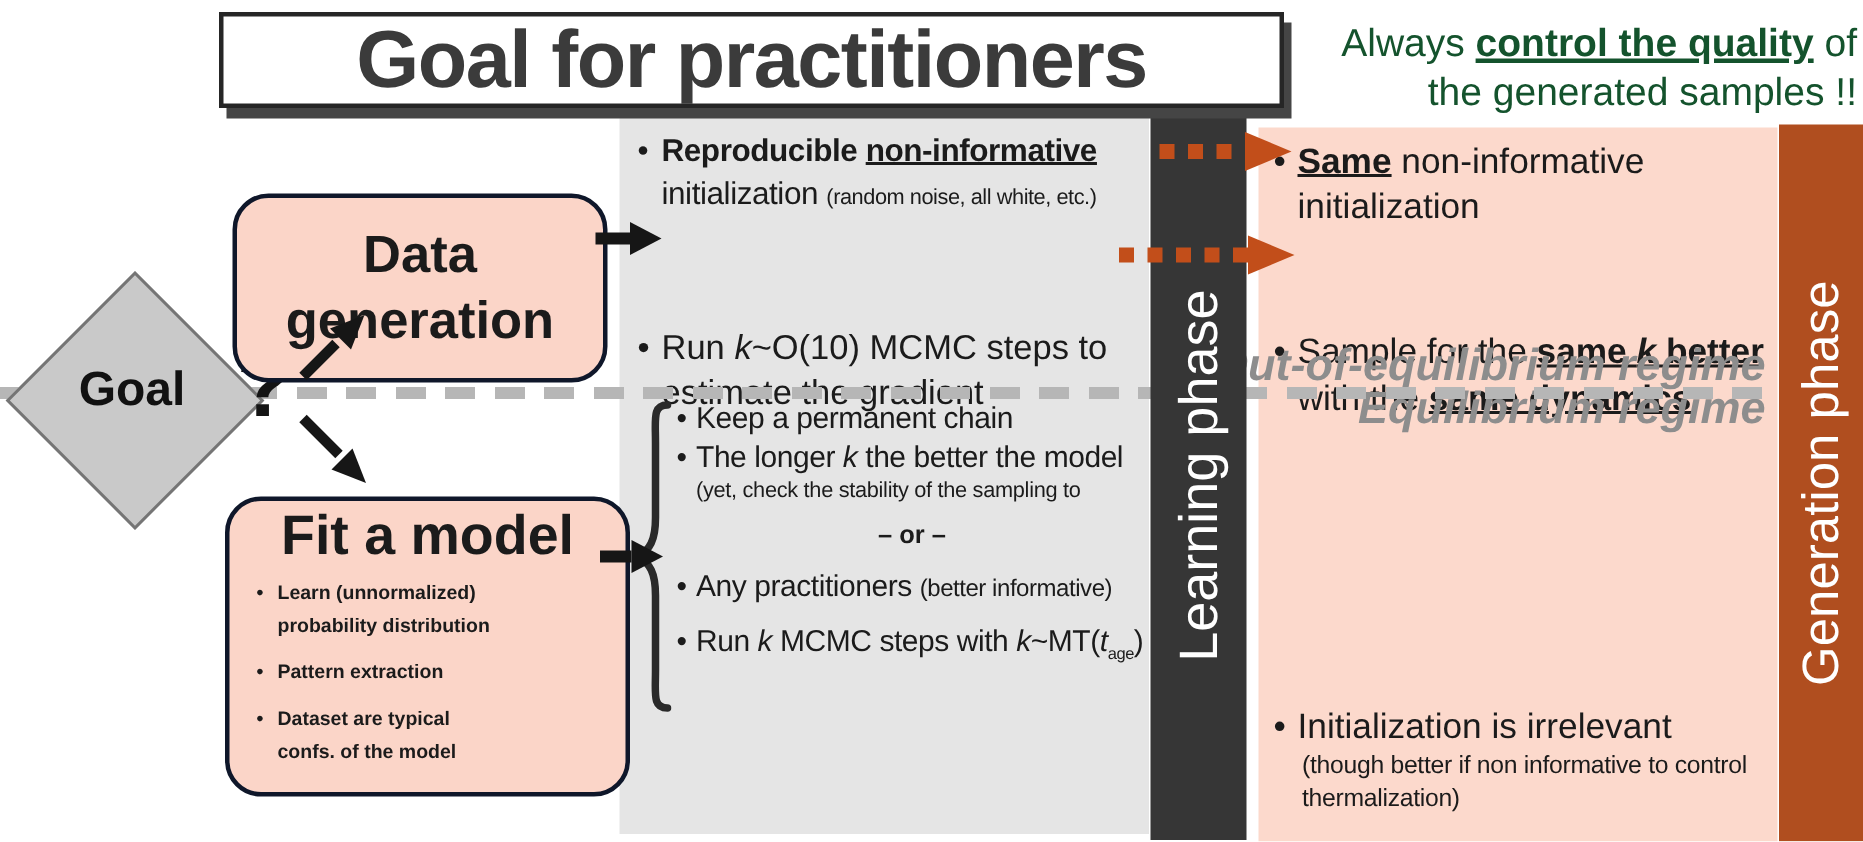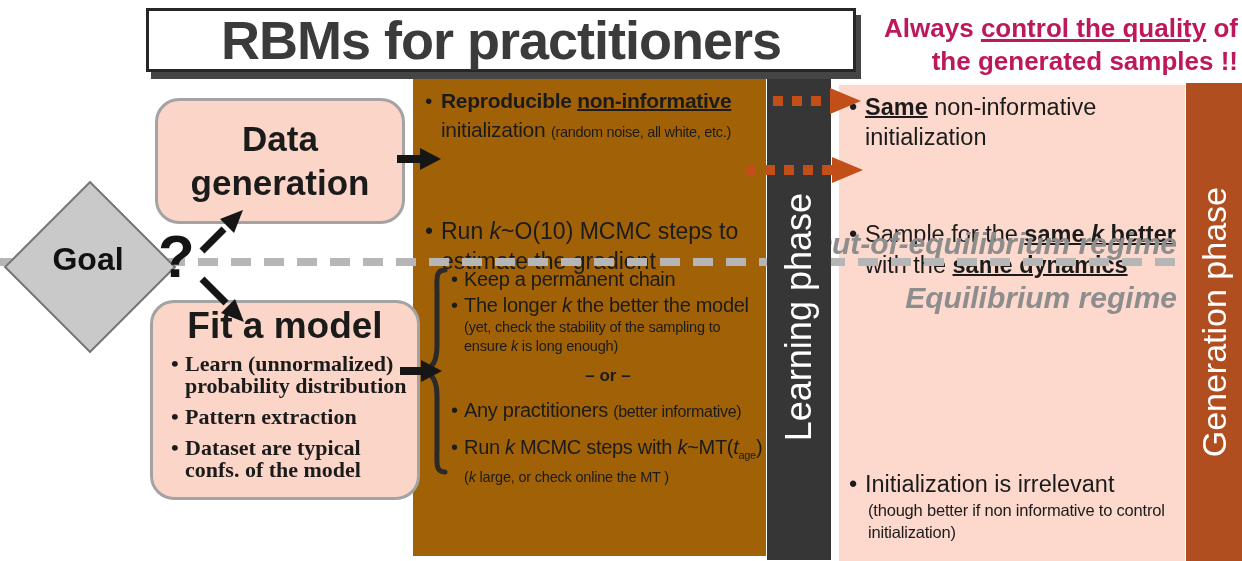--- a/index.html
+++ b/index.html
@@ -8,43 +8,43 @@
   .abs { position:absolute; }
 
   
   .title-box { left:146px; top:8px; width:704px; height:58px; background:#fff;
                border:3px solid #262626; box-shadow:5px 7px 0 #454545; z-index:5;
                display:flex; align-items:center; justify-content:center; }
   .title-box .t { font-size:54px; font-weight:bold; color:#3b3b3b; letter-spacing:-1px; white-space:nowrap; }
 
   
   .quality-note { right:4px; top:12px; width:378px; text-align:right; font-size:26px;
-                  line-height:33px; color:#be185d; z-index:5;font-weight:bold; }
+                  line-height:33px; color:#14532d; z-index:5; }
   .quality-note b u { text-decoration-thickness:2.5px; }
 
   
   .diamond { left:29px; top:206px; width:118px; height:118px; background:#c9c9c9;
              border:2px solid #757575; transform:rotate(45deg); z-index:4; }
   .goal-label { left:18px; top:241px; width:140px; text-align:center; font-size:32px;
                 font-weight:bold; z-index:5; color:#111; }
   .question-mark { left:158px; top:222px; font-size:60px; font-weight:bold; color:#141414; z-index:5; }
 
   
-  .pink-box { background:#fbd5c8; border:3px solid #a3a3a3; border-radius:24px; z-index:5; }
+  .pink-box { background:#fbd5c8; border:3px solid #0f172a; border-radius:24px; z-index:5;margin-top:31px; }
   .box-datagen { left:155px; top:98px; width:244px; height:120px; display:flex; flex-direction:column;
                  align-items:center; justify-content:center; font-size:35px; font-weight:bold; line-height:44px; }
   .box-fitmodel { left:150px; top:300px; width:264px; height:194px; }
   .box-fitmodel .bt { text-align:center; font-size:37px; font-weight:bold; margin-top:2px; }
   .fm-bullets { margin:6px 10px 0 16px; }
-  .fm-bullet { position:relative; padding-left:16px; font-size:22px; font-weight:bold;
-               line-height:22px; margin-bottom:9px;font-family:Liberation Serif, serif; }
+  .fm-bullet { position:relative; padding-left:16px; font-size:13px; font-weight:bold;
+               line-height:22px; margin-bottom:9px; }
   .fm-bullet::before { content:"•"; position:absolute; left:2px; }
 
   
-  .learning-panel { left:413px; top:75px; width:353px; height:481px; background:#a16207; z-index:1; }
+  .learning-panel { left:413px; top:75px; width:353px; height:481px; background:#e5e5e5; z-index:1; }
   .learning-bar { left:767px; top:75px; width:64px; height:485px; background:#363636; z-index:3;
                   display:flex; align-items:center; justify-content:center; }
   .generation-panel { left:839px; top:85px; width:346px; height:507px; background:#fcd9cc; z-index:1; }
   .generation-bar { left:1186px; top:83px; width:56px; height:478px; background:#b04e1f; z-index:3;
                     display:flex; align-items:center; justify-content:center; }
   .vlabel { writing-mode:vertical-rl; transform:rotate(180deg); color:#fff; font-size:36px; white-space:nowrap; }
   .generation-bar .vlabel { font-size:34px; }
 
   
   .regime-line { left:0px; top:258px; width:1186px; height:8px; z-index:2;
@@ -69,21 +69,21 @@
   .brace-block .small-inline { font-size:16px; }
   sub { font-size:0.55em; }
 
   
   .gp { white-space:nowrap; }
   .gp-b1 { left:10px; top:7px; font-size:23.5px; line-height:30px; }
   .gp-b2 { left:10px; top:74px; font-size:23.5px; line-height:31px; }
   .regime { right:8px; text-align:right; font-size:30px; font-weight:bold; font-style:italic;
             color:#8d8d8d; white-space:nowrap; }
   .regime-above { top:142px; }
-  .regime-below { top:196px; }
+  .regime-below { top:171px; }
   .gp-b3 { left:10px; top:262px; font-size:23.5px; line-height:30px; }
   .gp-b3 .bsmall, .gp-b4 .bsmall { padding-left:3px; font-size:16.5px; line-height:22px; }
 
   .arrows { left:0; top:0; z-index:6; pointer-events:none; }
 </style>
 </head>
 <body>
 
 <div class="slide">
 
@@ -101,26 +101,24 @@
 
     <svg class="abs brace-svg" width="30" height="212" viewBox="0 0 30 212">
       <path d="M24,5 C14,5 16,14 16,30 L16,80 C16,96 12,101 5,106 C12,111 16,116 16,132 L16,182 C16,198 14,207 24,207" fill="none" stroke="#2a2a2a" stroke-width="5" stroke-linecap="round" stroke-linejoin="round"></path>
     </svg>
 
     <div class="abs brace-block">
       <div class="tb">Keep a permanent chain</div>
       <div class="tb"><span>The longer </span><i>k</i><span> the better the model</span></div>
       <div class="bsmall b4s">
         <div>(yet, check the stability of the sampling to</div>
-        <div><span>ensure </span><i>k</i><span> is long enough)</span></div>
       </div>
       <div class="or-divider">– or –</div>
       <div class="tb b5"><span>Any practitioners </span><span class="small-inline">(better informative)</span></div>
       <div class="tb"><span>Run </span><i>k</i><span> MCMC steps with </span><i>k</i><span>~MT(</span><i>t</i><sub>age</sub><span>)</span></div>
-      <div class="bsmall"><span>(</span><i>k</i><span> large, or check online the MT )</span></div>
     </div>
 
   </div>
 
   <div class="abs learning-bar">
     <span class="vlabel">Learning phase</span>
   </div>
 
   <div class="abs generation-panel">
     <div class="abs bullet gp gp-b1">
@@ -131,31 +129,31 @@
       <div><span>Sample for the </span><b><u>same </u><i><u>k</u></i><u> better</u></b></div>
       <div><span>with the </span><b><u>same dynamics</u></b></div>
     </div>
 
     <div class="abs regime regime-above">Out-of-equilibrium regime</div>
     <div class="abs regime regime-below">Equilibrium regime</div>
 
     <div class="abs bullet gp gp-b3">
       <div>Initialization is irrelevant</div>
       <div class="bsmall">(though better if non informative to control</div>
-      <div class="bsmall">initialization)</div>
+      <div class="bsmall">thermalization)</div>
     </div>
 
   </div>
 
   <div class="abs generation-bar">
     <span class="vlabel">Generation phase</span>
   </div>
 
   <div class="abs title-box">
-    <span class="t">RBMs for practitioners</span>
+    <span class="t">Goal for practitioners</span>
   </div>
 
   <div class="abs quality-note">
     <div><span>Always </span><b><u>control the quality</u></b><span> of</span></div>
     <div>the generated samples !!</div>
   </div>
 
   <div class="abs diamond"></div>
   <div class="abs goal-label">Goal</div>
   <div class="abs question-mark">?</div>

